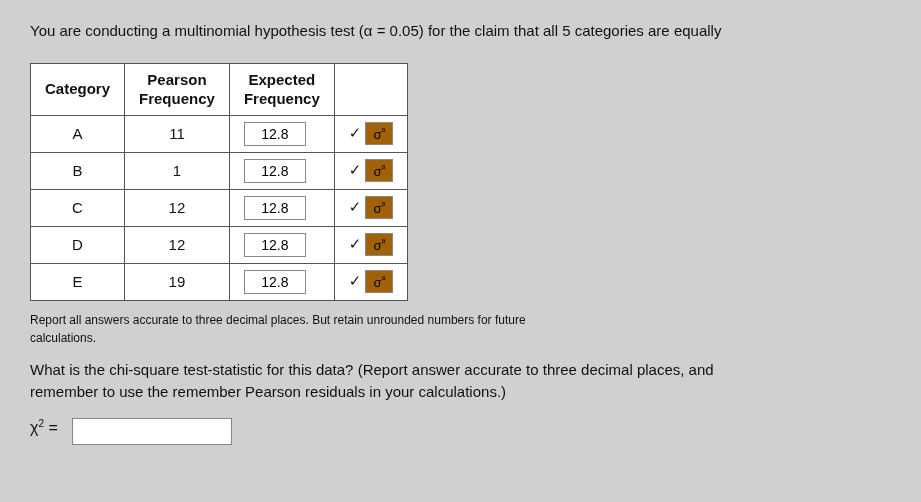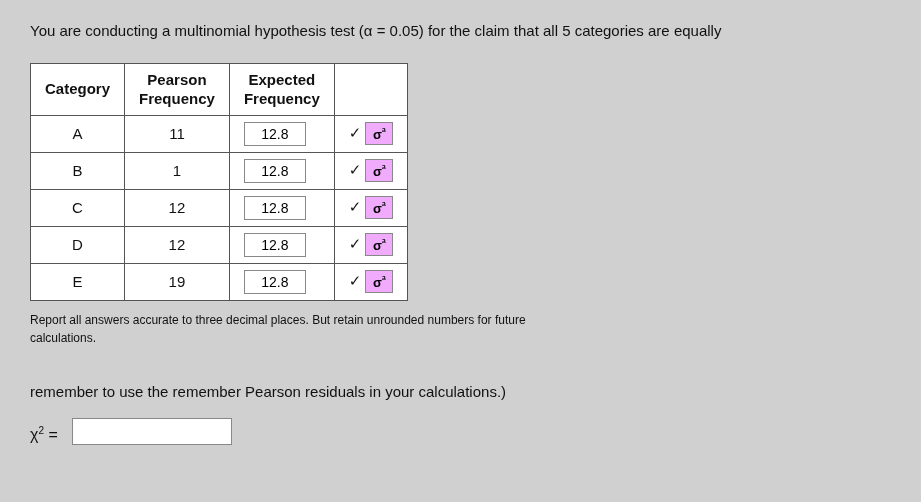--- a/index.html
+++ b/index.html
@@ -48,40 +48,39 @@
       font-size: 14px;
       text-align: center;
       background: white;
     }
     .check-mark {
       color: #111;
       font-size: 15px;
     }
     .sigma-btn {
       border: 1.5px solid #888;
-      background: #f0abfc;
+      background: #a16207;
       padding: 2px 6px;
       font-size: 13px;
       cursor: pointer;
       min-width: 28px;
-      font-weight: bold;
     }
     .report-text {
       font-size: 12px;
       line-height: 1.5;
       margin-bottom: 12px;
     }
     .question-text {
       font-size: 15px;
       line-height: 1.5;
       margin-bottom: 10px;
     }
     .chi-row {
       display: flex;
-      align-items: flex-end;
+      align-items: flex-start;
       gap: 14px;
       font-size: 16px;
       margin-top: 14px;
     }
     .chi-label {
       font-size: 16px;
     }
     .chi-input {
       width: 160px;
       border: 1.5px solid #888;
@@ -193,20 +192,20 @@
       </tr>
     </tbody>
 </table>
 
 <p class="report-text">
   <span>Report all answers accurate to three decimal places. But retain unrounded numbers for future</span><br>
   <span>calculations.</span>
 </p>
 
 <p class="question-text">
-  <br>
+  <span>What is the chi-square test-statistic for this data? (Report answer accurate to three decimal places, and</span><br>
   <span>remember to use the remember Pearson residuals in your calculations.)</span>
 </p>
 
 <div class="chi-row">
   <span class="chi-label">χ<sup>2</sup> =</span>
   <input type="text" class="chi-input" value="" style="">
 </div>
 
 </body></html>

